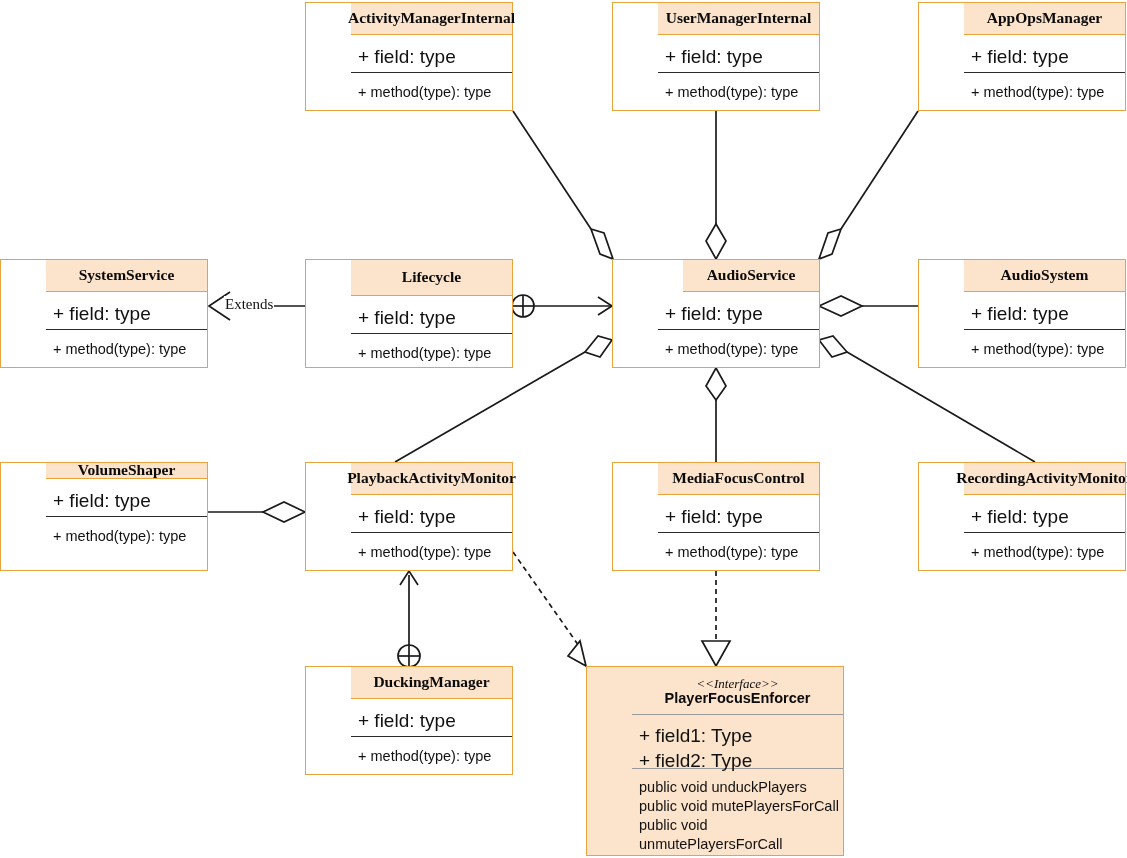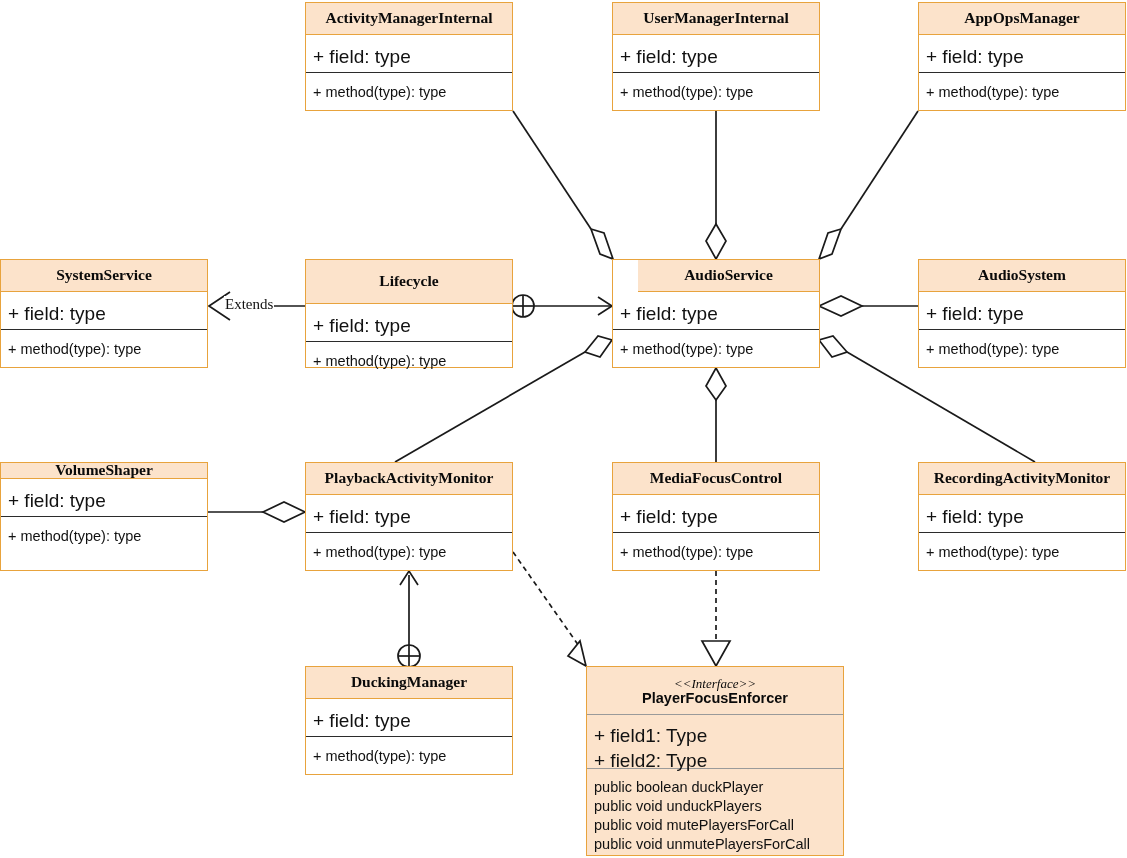--- a/index.html
+++ b/index.html
@@ -22,20 +22,21 @@
     width: 1127px;
     height: 858px;
     pointer-events: none;
   }
   .uml-class {
     position: absolute;
     box-sizing: border-box;
     border: 1.6px solid #E8A33D;
     background: #ffffff;
     z-index: 5;
+    padding-left: 45px;
   }
   .uml-header {
     background: #FCE3CB;
     border-bottom: 1.6px solid #E8A33D;
     text-align: center;
     font-family: "Liberation Serif", serif;
     font-weight: bold;
     font-size: 15.5px;
     color: #0a0a0a;
     line-height: 1.05;
@@ -193,21 +194,21 @@
     <div class="uml-ops" style="height:37px;">+ method(type): type</div>
   </div>
 
   <div class="uml-class" style="left:0px; top:259px; width:208px; height:109px;">
     <div class="uml-header" style="height:32px;">SystemService</div>
     <div class="uml-attrs" style="height:38px;">+ field: type</div>
     <div class="uml-ops" style="height:37px;">+ method(type): type</div>
   </div>
 
   <div class="uml-class" style="left:305px; top:259px; width:208px; height:109px;">
-    <div class="uml-header" style="height:44px;">Lifecycle</div>
+    <div class="uml-header" style="height:36px;">Lifecycle</div>
     <div class="uml-attrs" style="height:38px;">+ field: type</div>
     <div class="uml-ops" style="height:37px;">+ method(type): type</div>
   </div>
 
   <div class="uml-class" style="left:612px; top:259px; width:208px; height:109px;">
     <div class="uml-header" style="height:32px;margin-left:25px;">AudioService</div>
     <div class="uml-attrs" style="height:38px;">+ field: type</div>
     <div class="uml-ops" style="height:37px;">+ method(type): type</div>
   </div>
 
@@ -250,20 +251,19 @@
   <div class="uml-class iface" style="left:586px; top:666px; width:258px; height:190px;">
     <div class="uml-header" style="height:48px;">
       <span class="iface-stereotype">&lt;&lt;Interface&gt;&gt;</span>
       <span class="iface-name">PlayerFocusEnforcer</span>
     </div>
     <div class="uml-attrs" style="height:54px;">
       <div>+ field1: Type</div>
       <div>+ field2: Type</div>
     </div>
     <div class="uml-ops" style="height:86px;">
-      <div>public boolean duckPlayer</div>
       <div>public void unduckPlayers</div>
       <div>public void mutePlayersForCall</div>
       <div>public void unmutePlayersForCall</div>
     </div>
   </div>
 
 </div>
 
 </body></html>

